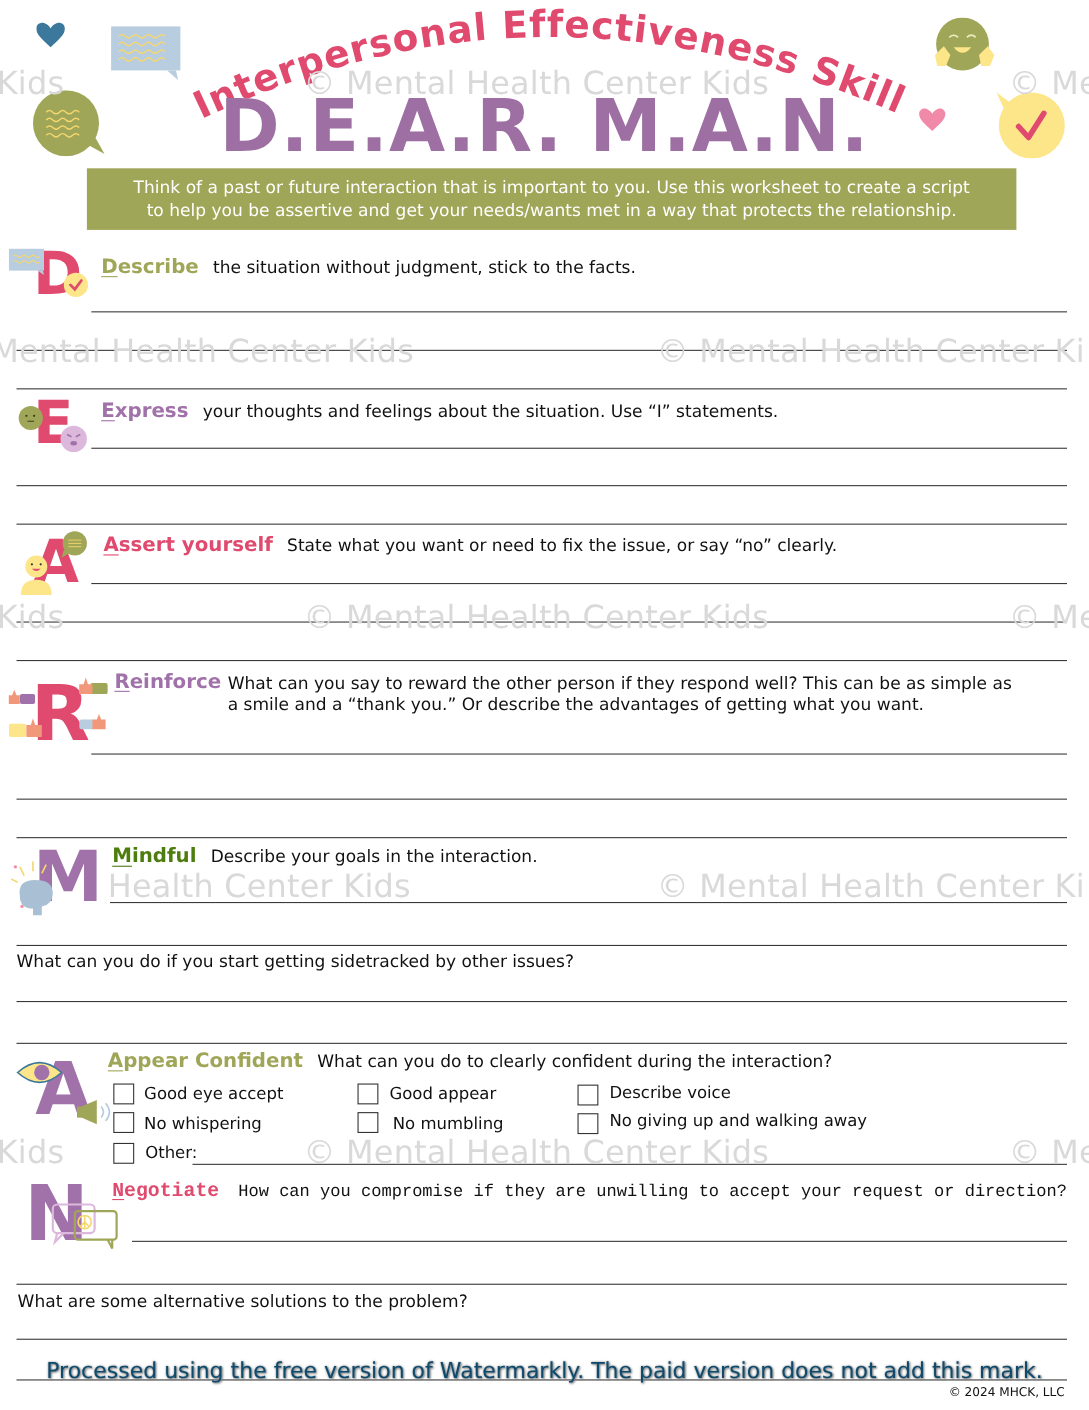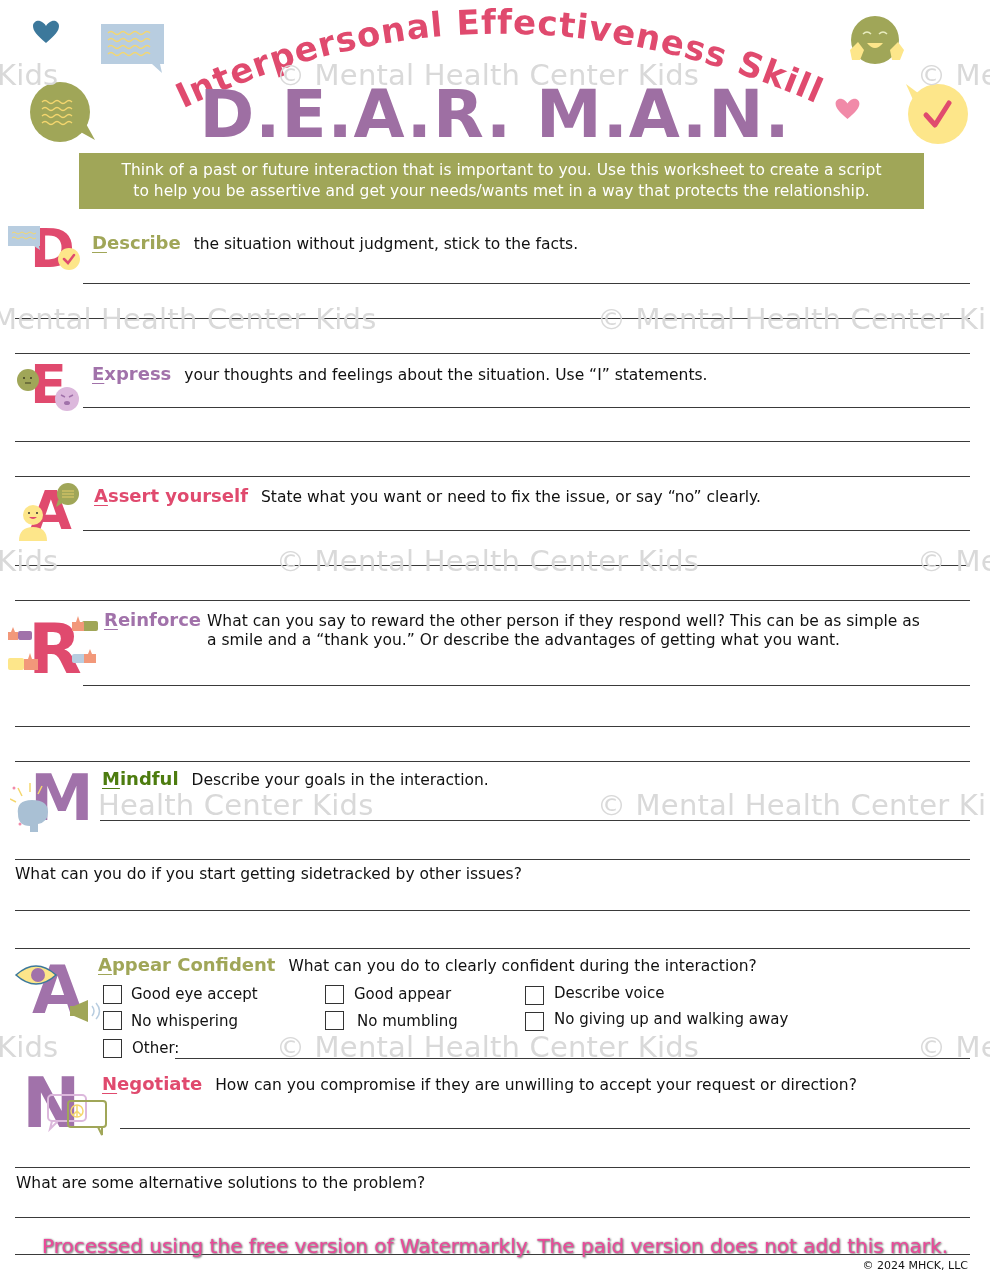--- a/index.html
+++ b/index.html
@@ -15,21 +15,21 @@
   .kw { font-weight: 700; font-size: 18px; margin-right: 8px; }
   .kw u { text-decoration: underline; text-underline-offset: 3px; }
   .green { color: #a0a658; }
   .purple { color: #a172aa; }
   .pink { color: #e04a6e; }
   .indigo { color: #4d7c0f; }
   .prompt { position: absolute; font-size: 15.5px; color: #111; white-space: nowrap; }
   .cb { position: absolute; width: 19px; height: 19px; border: 1.5px solid #333; background: #fff; }
   .cb-label { position: absolute; font-size: 15px; color: #111; white-space: nowrap; }
   .letter { position: absolute; font-weight: 700; font-family: "DejaVu Sans", sans-serif; line-height: 1; }
-  .footer-wm { position: absolute; left: 0; width: 990px; top: 1234px; text-align: center; font-size: 20px; color: #ec4899; text-shadow: 0 0 2px #888, 1px 1px 2px #777; white-space: nowrap; z-index: 6; }
+  .footer-wm { position: absolute; left: 0; width: 990px; top: 1234px; text-align: center; font-size: 20px; color: #0c4a6e; text-shadow: 0 0 2px #888, 1px 1px 2px #777; white-space: nowrap; z-index: 6; }
   .copyright { position: absolute; right: 22px; top: 1259px; font-size: 11px; color: #111; }
 </style>
 </head>
 <body>
 
 <svg class="abs" style="left:33px;top:20px;" width="26" height="24" viewBox="0 0 26 24">
   <path d="M13 23 C4 15 0 11 0 6 C0 2 4 0 7 1 C10 2 12 4 13 6 C14 4 16 2 19 1 C22 0 26 2 26 6 C26 11 22 15 13 23Z" fill="#3c789b"></path>
 </svg>
 
 <svg class="abs" style="left:100px;top:23px;" width="66" height="50" viewBox="0 0 66 50">
@@ -246,21 +246,21 @@
 <div>
   <div class="letter" style="left:22px;top:1068px;font-size:70px;color:#a172aa;">N</div>
   <svg class="abs" style="left:46px;top:1093px;" width="62" height="44" viewBox="0 0 62 44">
     <rect x="2" y="2" width="38" height="26" rx="4" fill="none" stroke="#dcb8dc" stroke-width="2"></rect>
     <path d="M6 28 l-2 8 l8 -8" fill="none" stroke="#dcb8dc" stroke-width="2"></path>
     <rect x="22" y="8" width="38" height="26" rx="3" fill="none" stroke="#a0a658" stroke-width="2"></rect>
     <path d="M52 34 l4 8 l0 -8" fill="none" stroke="#a0a658" stroke-width="2"></path>
     <circle cx="31" cy="18" r="6" fill="none" stroke="#f5d76e" stroke-width="1.5"></circle>
     <path d="M31 12 v12 M31 18 l-4 4 M31 18 l4 4" stroke="#f5d76e" stroke-width="1.5"></path>
   </svg>
-  <div class="sec-head" style="left:102px;top:1073px;">
+  <div class="sec-head" style="left:102px;top:1073px;font-family:Liberation Mono, monospace;">
     <span class="kw pink"><u>N</u><span>egotiate</span></span>
     <span>How can you compromise if they are unwilling to accept your request or direction?</span>
   </div>
   <div class="line" style="left:120px;top:1128px;width:850px;"></div>
   <div class="line" style="left:15px;top:1167px;width:955px;"></div>
   <div class="prompt" style="left:16px;top:1174px;">What are some alternative solutions to the problem?</div>
   <div class="line" style="left:15px;top:1217px;width:955px;"></div>
   <div class="line" style="left:15px;top:1254px;width:955px;"></div>
 </div>
 

